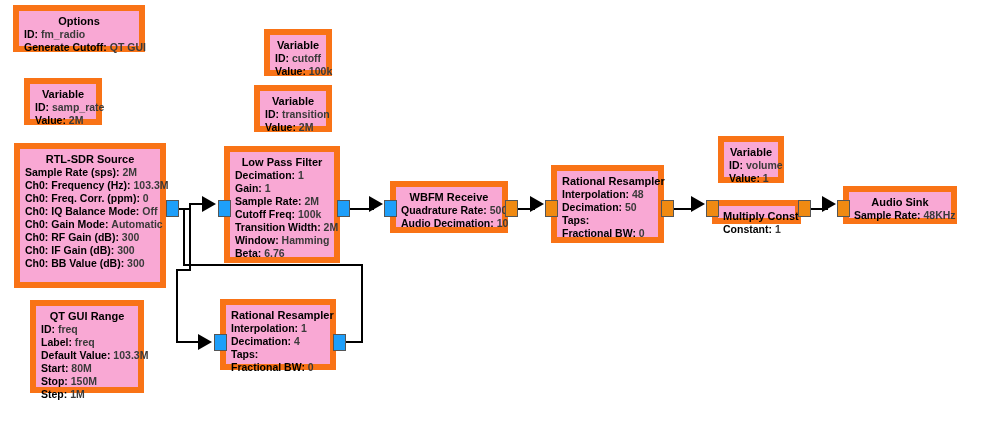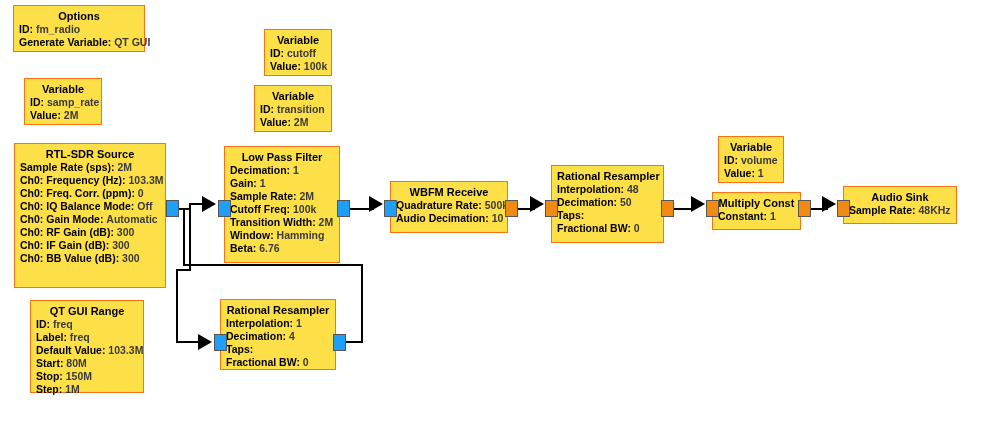--- a/index.html
+++ b/index.html
@@ -13,22 +13,22 @@
     height: 445px;
     background: #ffffff;
     font-family: "Liberation Sans", sans-serif;
     overflow: hidden;
   }
 
   
   .block {
     position: absolute;
     box-sizing: border-box;
-    background: #fde047;
-    border: 1px solid #f97316;
+    background: #f9a8d4;
+    border: 6px solid #f97316;
     padding: 3px 5px 4px 5px;
   }
   .block-title {
     text-align: center;
     font-weight: bold;
     font-size: 11px;
     color: #000000;
     line-height: 14px;
     white-space: nowrap;
   }
@@ -81,21 +81,21 @@
 
 <div id="canvas">
 
   <div class="block" style="left:13px; top:5px; width:132px; height:47px;">
     <div class="block-title">Options</div>
     <div class="param">
       <span class="k">ID:</span>
       <span class="v">fm_radio</span>
     </div>
     <div class="param">
-      <span class="k">Generate Variable:</span>
+      <span class="k">Generate Cutoff:</span>
       <span class="v">QT GUI</span>
     </div>
   </div>
 
   <div class="block" style="left:24px; top:78px; width:78px; height:47px;">
     <div class="block-title">Variable</div>
     <div class="param">
       <span class="k">ID:</span>
       <span class="v">samp_rate</span>
     </div>
@@ -292,21 +292,21 @@
       <span class="v"></span>
     </div>
     <div class="param">
       <span class="k">Fractional BW:</span>
       <span class="v">0</span>
     </div>
   </div>
   <div class="port float" style="left:545px; top:200px;"></div>
   <div class="port float" style="left:661px; top:200px;"></div>
 
-  <div class="block" style="left:712px; top:192px; width:89px; height:38px;">
+  <div class="block" style="left:712px; top:200px; width:89px; height:24px;">
     <div class="block-title">Multiply Const</div>
     <div class="param">
       <span class="k">Constant:</span>
       <span class="v">1</span>
     </div>
   </div>
   <div class="port float" style="left:706px; top:200px;"></div>
   <div class="port float" style="left:798px; top:200px;"></div>
 
   <div class="block" style="left:843px; top:186px; width:114px; height:38px;">

